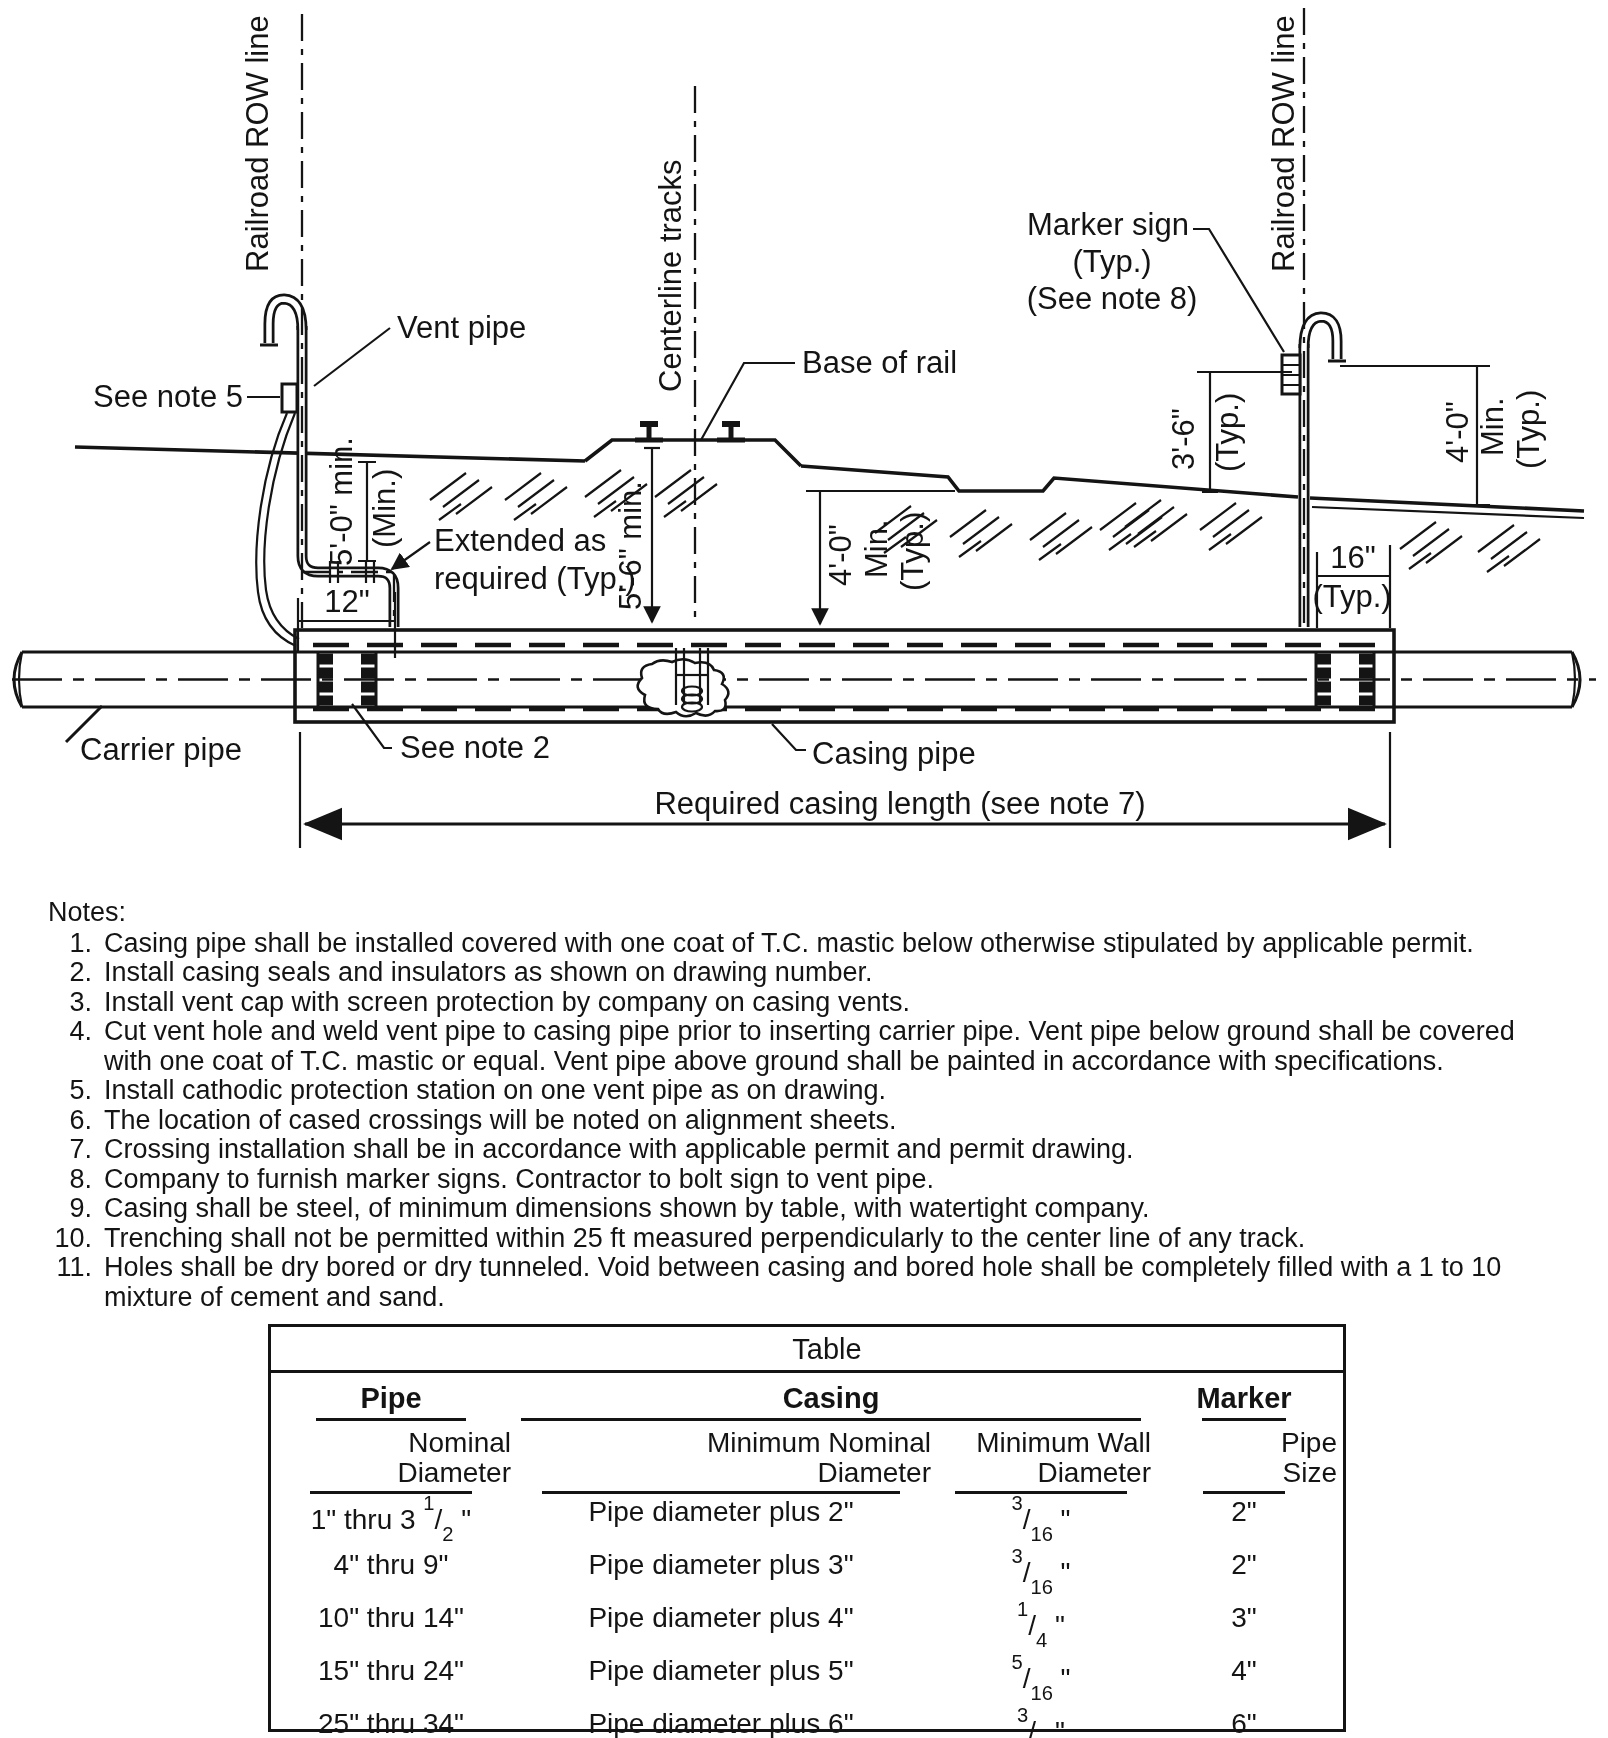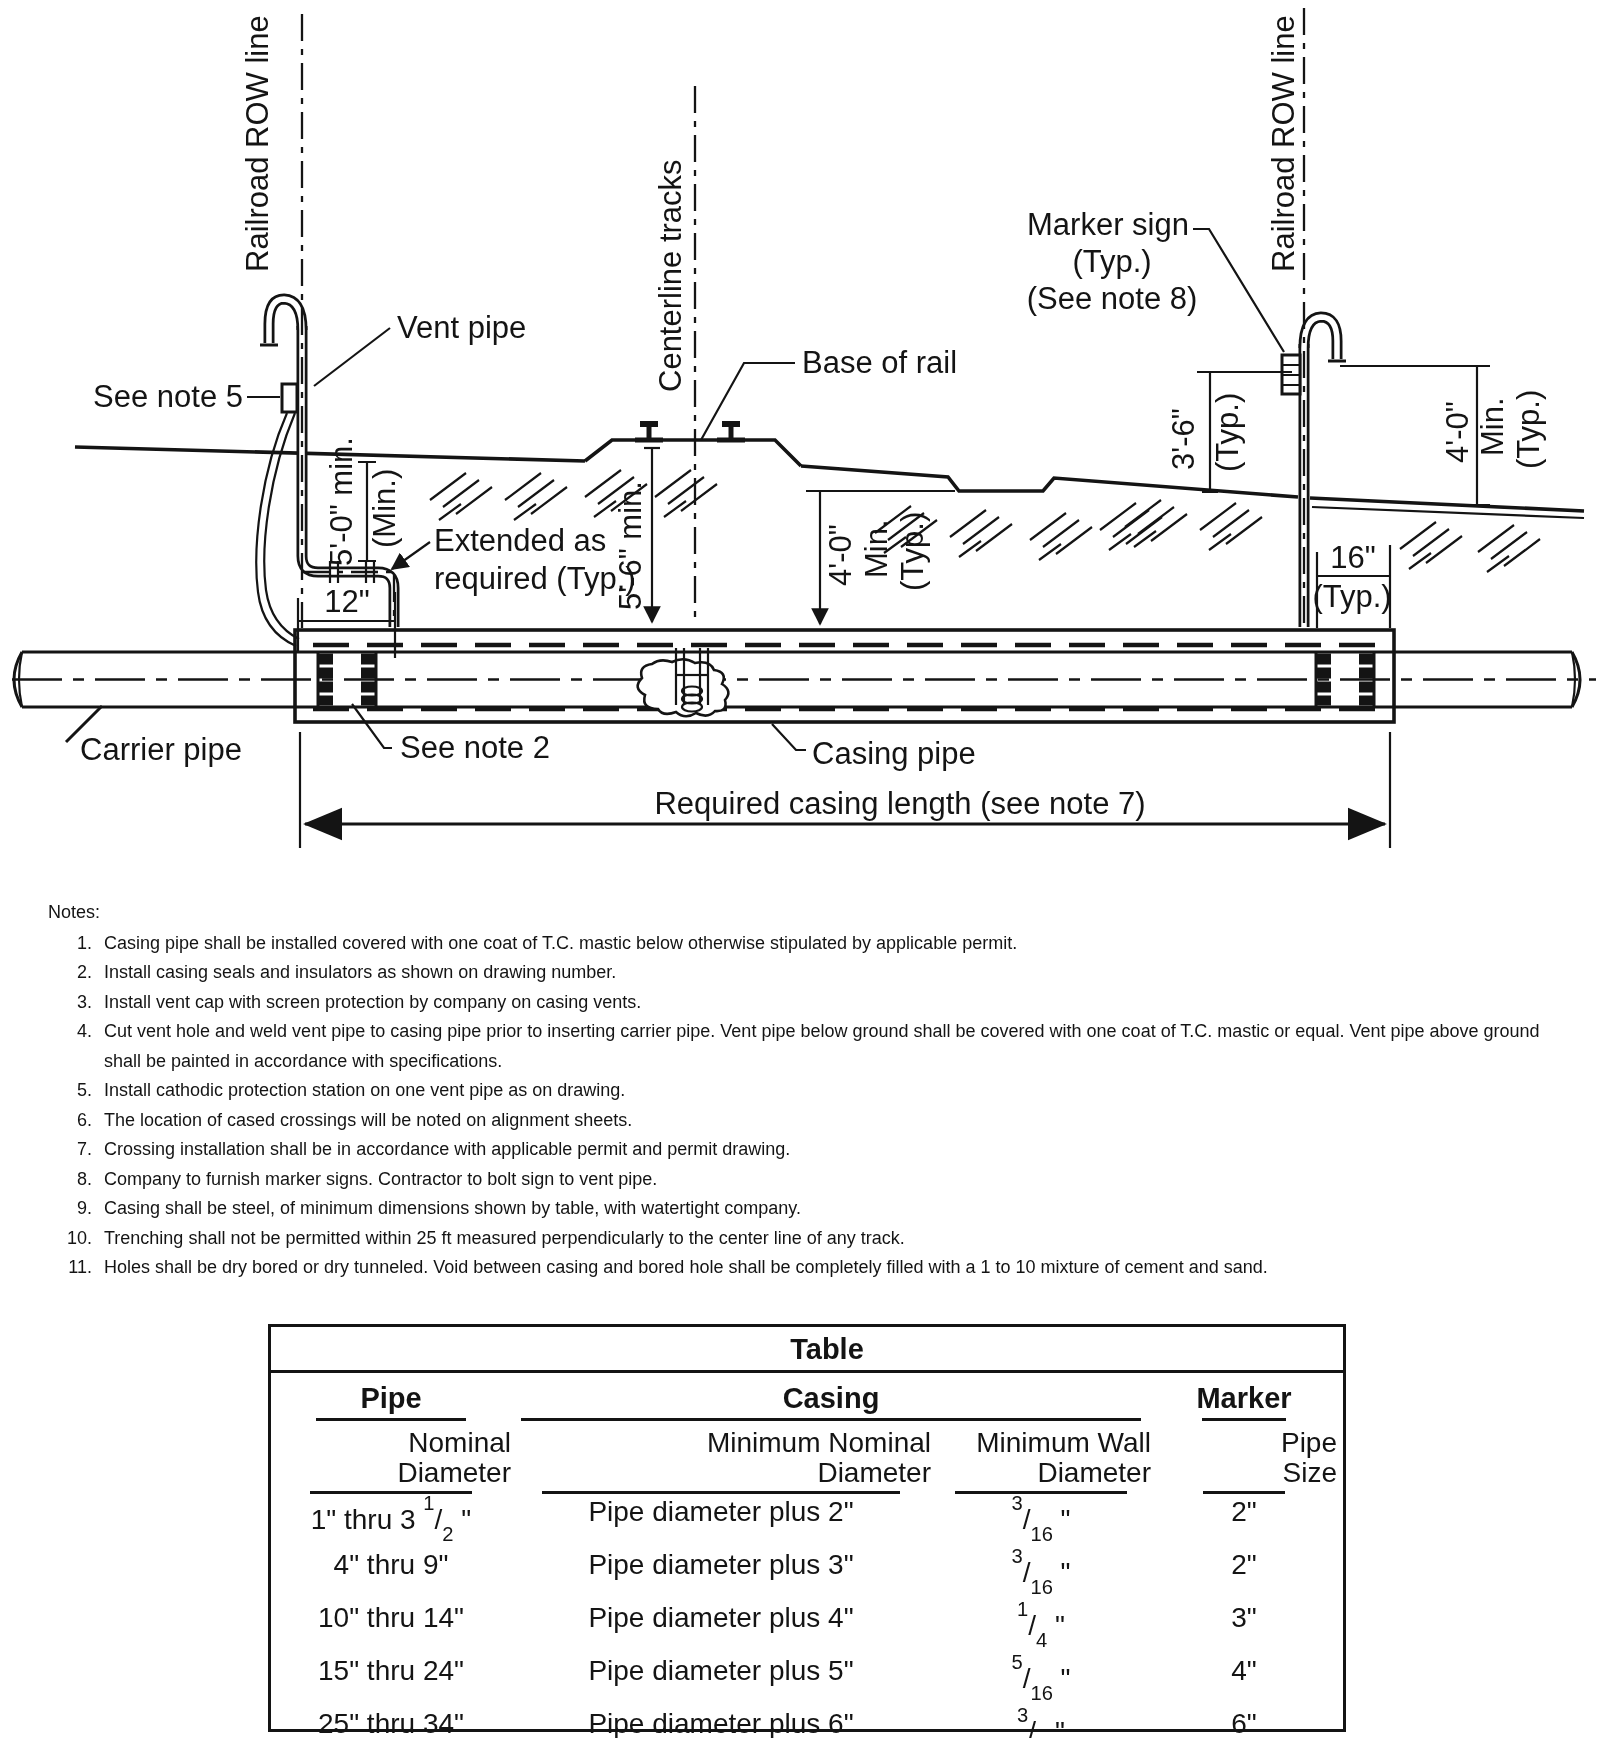--- a/index.html
+++ b/index.html
@@ -10,28 +10,28 @@
   svg .thin{stroke:#141414;stroke-width:2.2;fill:none;}
   svg .th{stroke:#141414;stroke-width:3.6;fill:none;}
   svg .dd{stroke:#141414;stroke-width:2.3;fill:none;stroke-dasharray:27 8 6 8;}
   svg .cdash{stroke:#141414;stroke-width:4.6;fill:none;stroke-dasharray:36 18;}
   svg .cl{stroke:#141414;stroke-width:2.6;fill:none;stroke-dasharray:50 11 11 11;}
   svg .po{stroke:#141414;stroke-width:11;fill:none;}
   svg .pi{stroke:#ffffff;stroke-width:5.5;fill:none;}
   svg .wfill{fill:#ffffff;stroke:#141414;stroke-width:3;}
   svg .blk{fill:#141414;stroke:none;}
   svg text{font-family:"Liberation Sans", sans-serif;font-size:31px;fill:#141414;stroke:none;}
-  .notes{position:absolute;left:48px;top:898px;width:1500px;font-size:18px;line-height:29.5px;}
+  .notes{position:absolute;left:48px;top:898px;width:1500px;font-size:27px;line-height:29.5px;}
   .notes-head{margin:0 0 1px 0;}
   .notes ol{list-style:none;margin:0;padding:0;counter-reset:n;}
   .notes li{position:relative;padding-left:56px;counter-increment:n;}
   .notes li::before{content:counter(n) ".";position:absolute;left:0;width:44px;text-align:right;}
   .tbl{position:absolute;left:268px;top:1324px;width:1072px;height:402px;border:3px solid #141414;
        font-size:28px;}
-  .tbl-title{height:43px;line-height:45px;text-align:center;font-weight:bold;font-size:29px;
+  .tbl-title{height:43px;line-height:45px;text-align:center;font-weight:normal;font-size:29px;
        border-bottom:3px solid #141414;padding-left:40px;}
   .grid{display:grid;grid-template-columns:240px 420px 220px 186px;}
   .gcell{text-align:center;padding-top:9px;font-weight:bold;font-size:29px;}
   .gspan{grid-column:2 / span 2;}
   .scell{text-align:right;padding-top:7px;line-height:30px;}
   .rule{height:0;border-bottom:3px solid #141414;margin:3px auto 0 auto;}
   .body-row{display:grid;grid-template-columns:240px 420px 220px 186px;}
   .bcell{text-align:center;line-height:36px;}
   sup{font-size:0.72em;position:relative;top:-0.45em;}
   sub{font-size:0.72em;position:relative;top:0.25em;}

